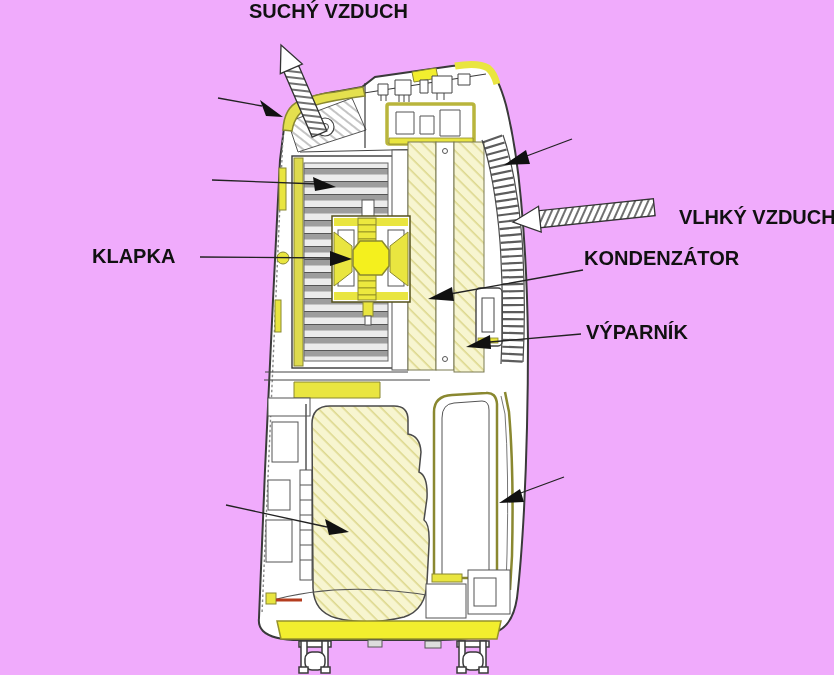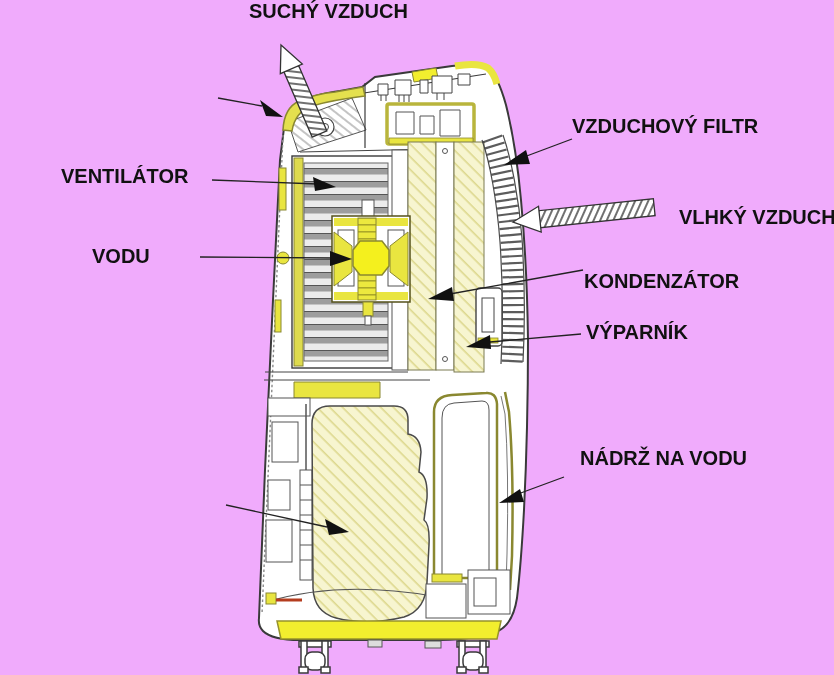--- a/index.html
+++ b/index.html
@@ -232,21 +232,18 @@
       <polygon points="466,347 490,335 491,349" fill="#111" stroke="none"></polygon>
     </g>
     <g>
       <line x1="564" y1="477" x2="518" y2="494"></line>
       <polygon points="499,503 520,489 524,502" fill="#111" stroke="none"></polygon>
     </g>
   </g>
 </svg>
 
 <div class="lbl" style="left:249px;top:1px">SUCHÝ VZDUCH</div>
-<div class="lbl" style="left:61px;top:166px">VENTILÁTOR</div>
-<div class="lbl" style="left:92px;top:246px">VODU</div>
-<div class="lbl" style="left:572px;top:116px">VZDUCHOVÝ FILTR</div>
+<div class="lbl" style="left:92px;top:246px">KLAPKA</div>
 <div class="lbl" style="left:679px;top:207px">VLHKÝ VZDUCH</div>
-<div class="lbl" style="left:584px;top:271px">KONDENZÁTOR</div>
+<div class="lbl" style="left:584px;top:248px">KONDENZÁTOR</div>
 <div class="lbl" style="left:586px;top:322px">VÝPARNÍK</div>
-<div class="lbl" style="left:580px;top:448px">NÁDRŽ NA VODU</div>
 
 </div>
 
 </body></html>

